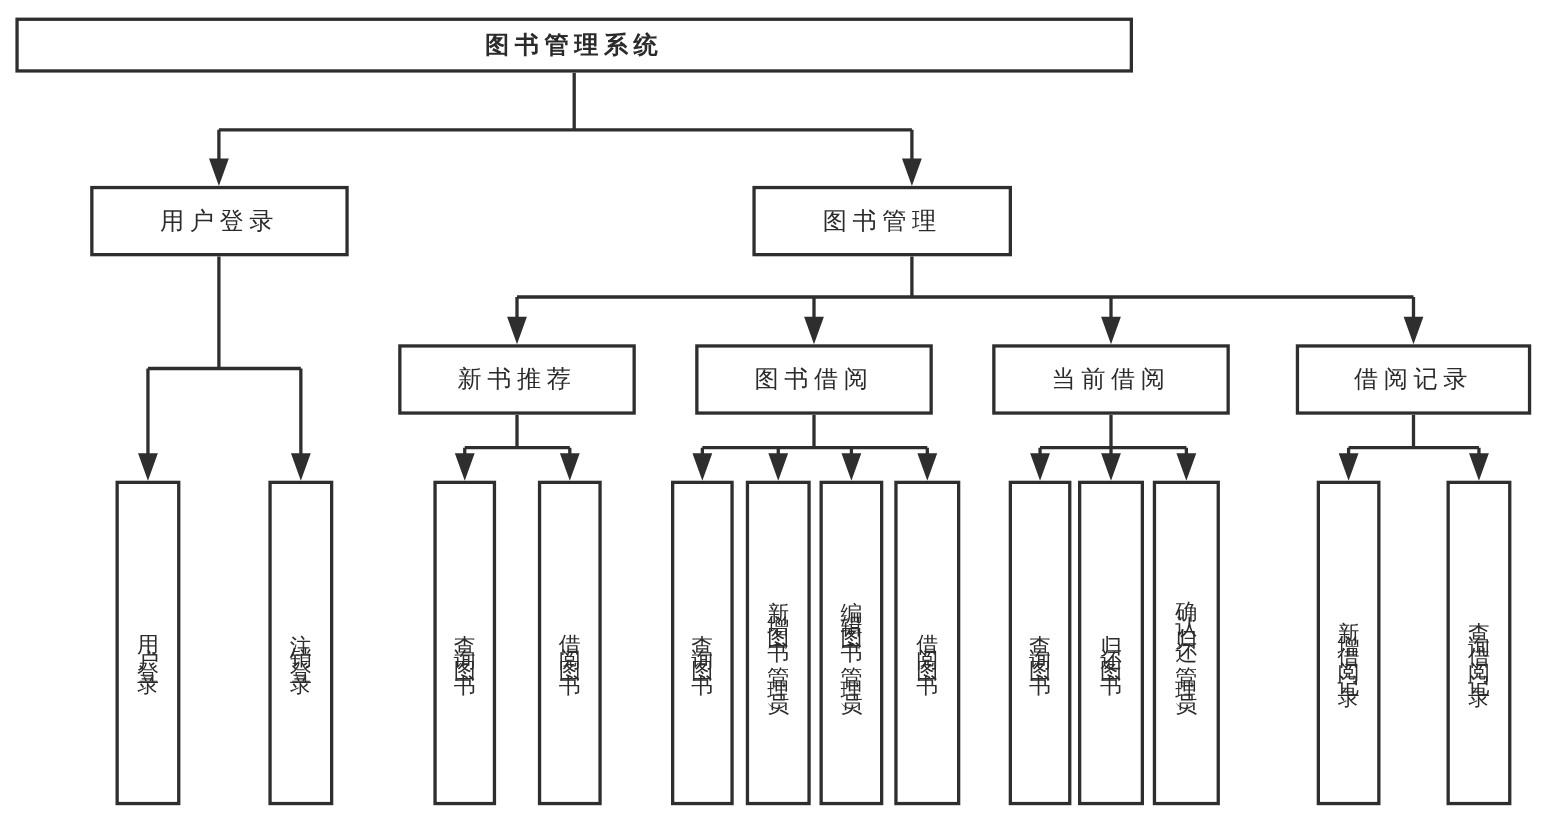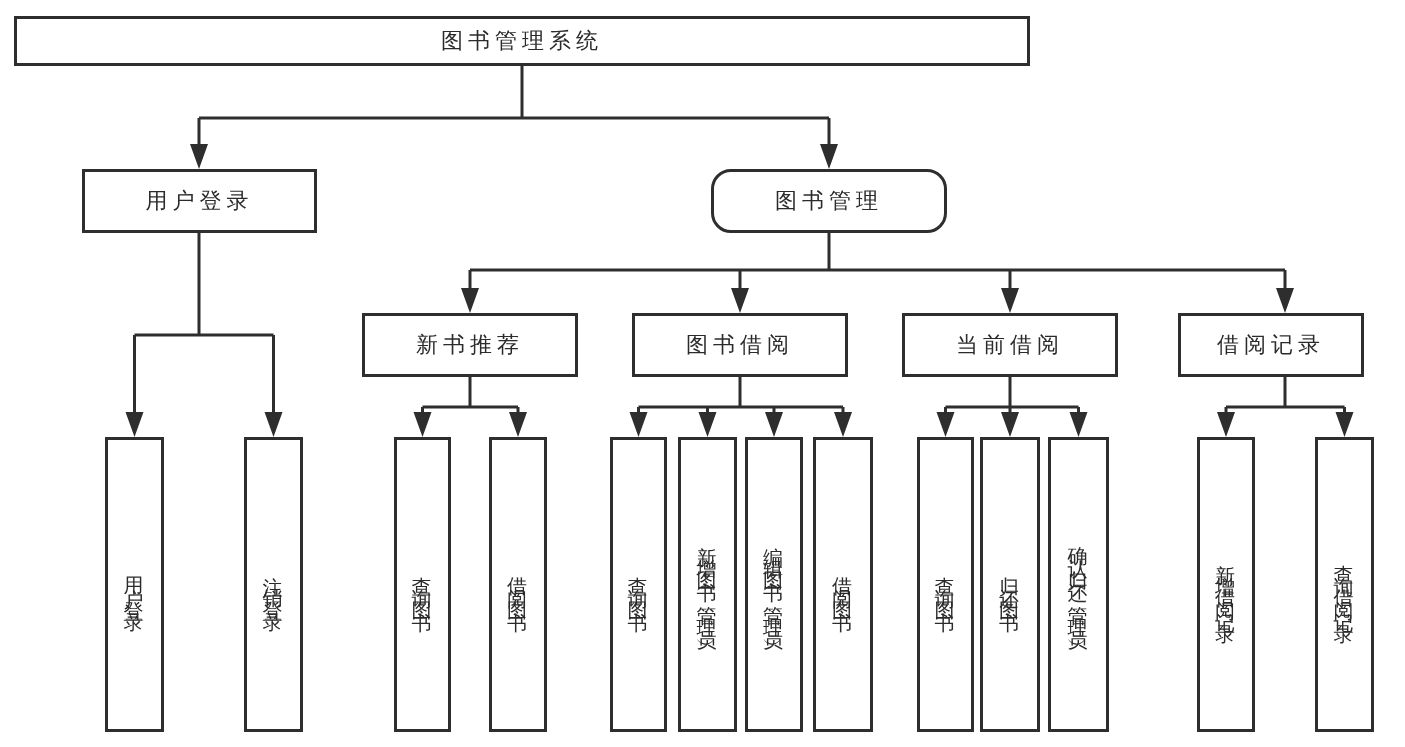--- a/index.html
+++ b/index.html
@@ -65,41 +65,41 @@
          M1285 377 V407 M1226 407 H1344.5 M1226 407 V421 M1344.5 407 V421" fill="none" stroke="#2e2e2e" stroke-width="3"></path>
     <path d="M190 144 H208 L199 169 Z  M820 144 H838 L829 169 Z
          M461 288 H479 L470 313 Z  M731 288 H749 L740 313 Z  M1001 288 H1019 L1010 313 Z  M1276 288 H1294 L1285 313 Z
          M125.5 412 H143.5 L134.5 437 Z  M264.5 412 H282.5 L273.5 437 Z
          M413.5 412 H431.5 L422.5 437 Z  M509 412 H527 L518 437 Z
          M629.5 412 H647.5 L638.5 437 Z  M698.5 412 H716.5 L707.5 437 Z  M765 412 H783 L774 437 Z  M834 412 H852 L843 437 Z
          M936.5 412 H954.5 L945.5 437 Z  M1001 412 H1019 L1010 437 Z  M1069.5 412 H1087.5 L1078.5 437 Z
          M1217 412 H1235 L1226 437 Z  M1335.5 412 H1353.5 L1344.5 437 Z" fill="#2e2e2e" stroke="none"></path>
   </svg>
 
-  <div class="node" style="left:14px; top:16px; width:1016px; height:50px;">
+  <div class="node" style="left:14px; top:16px; width:1016px; height:50px;font-weight:bold;">
     <span class="root-label">图书管理系统</span>
   </div>
 
   <div class="node" style="left:82px; top:169px; width:235px; height:64px;">
     <span class="h-label">用户登录</span>
   </div>
-  <div class="node" style="left:711px; top:169px; width:236px; height:64px;border-radius:20px;">
+  <div class="node" style="left:684px; top:169px; width:236px; height:64px;">
     <span class="h-label">图书管理</span>
   </div>
 
   <div class="node" style="left:362px; top:313px; width:216px; height:64px;align-items:center;">
     <span class="h-label">新书推荐</span>
   </div>
   <div class="node" style="left:632px; top:313px; width:216px; height:64px;">
     <span class="h-label">图书借阅</span>
   </div>
   <div class="node" style="left:902px; top:313px; width:216px; height:64px;">
     <span class="h-label">当前借阅</span>
   </div>
-  <div class="node" style="left:1178px; top:313px; width:186px; height:64px;">
+  <div class="node" style="left:1178px; top:313px; width:214px; height:64px;">
     <span class="h-label">借阅记录</span>
   </div>
 
   <div class="node" style="left:105px; top:437px; width:59px; height:295px;">
     <span class="v-label">用户登录</span>
   </div>
   <div class="node" style="left:244px; top:437px; width:59px; height:295px;">
     <span class="v-label">注销登录</span>
   </div>
 

